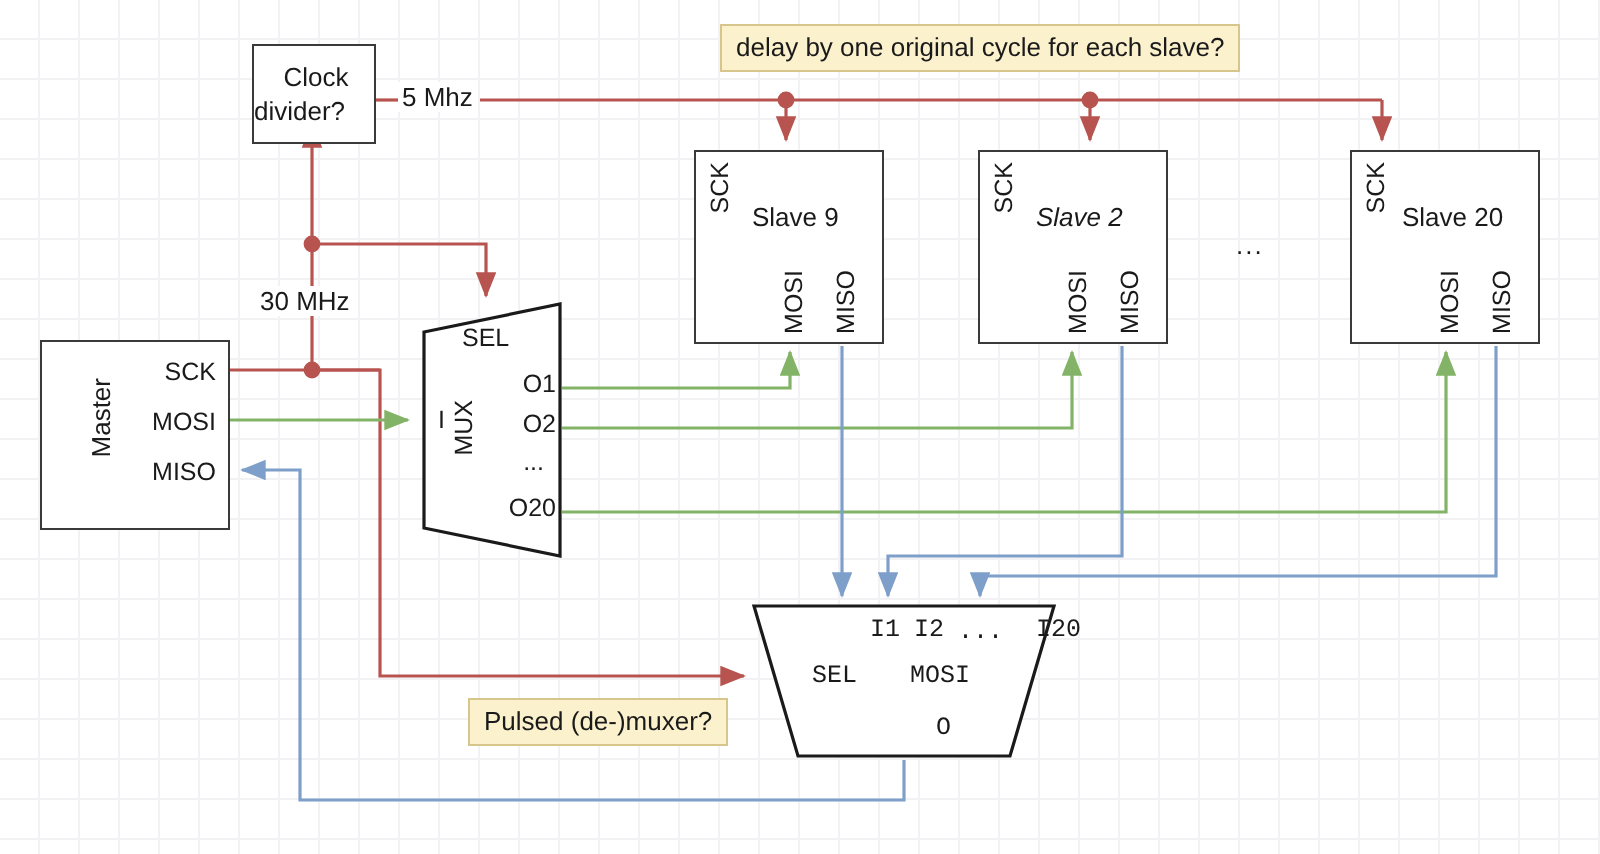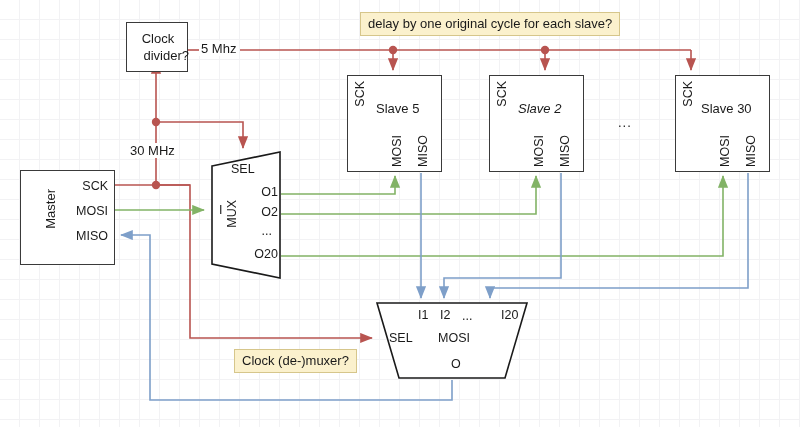--- a/index.html
+++ b/index.html
@@ -113,78 +113,78 @@
       <path d="M452,380 L452,400 L150,400 L150,235 L121,235" marker-end="url(#ar-blue)"></path>
     </g>
 
     <path d="M212,166 L280,152 L280,278 L212,264 Z" fill="#ffffff" stroke="#1a1a1a" stroke-width="1.6"></path>
 
     <path d="M377,303 L527,303 L505,378 L399,378 Z" fill="#ffffff" stroke="#1a1a1a" stroke-width="1.6"></path>
   </svg>
 
   <div class="box" style="left:126px;top:22px;width:62px;height:50px;">
     <div class="lbl f13" style="left:0;top:8px;width:62px;text-align:center;">Clock</div>
-    <div class="lbl f13" style="left:0;top:25px;width:62px;text-align:right;">divider?</div>
+    <div class="lbl f13" style="left:0;top:25px;width:62px;text-align:left;">divider?</div>
   </div>
 
   <div class="box" style="left:20px;top:170px;width:95px;height:95px;">
     <div class="lbl f13 vert" style="left:22px;top:18px;">Master</div>
     <div class="lbl f12b" style="right:6px;top:8px;">SCK</div>
     <div class="lbl f12b" style="right:6px;top:33px;">MOSI</div>
     <div class="lbl f12b" style="right:6px;top:58px;">MISO</div>
   </div>
 
   <div style="position:absolute;left:212px;top:152px;width:68px;height:126px;">
     <div class="lbl f12b" style="left:19px;top:10px;">SEL</div>
     <div class="lbl f12b vert" style="left:13px;top:48px;">MUX</div>
     <div class="lbl f12b" style="right:2px;top:33px;margin-left:39px;">O1</div>
     <div class="lbl f12b" style="right:2px;top:53px;">O2</div>
     <div class="lbl f12b" style="right:8px;top:72px;">...</div>
     <div class="lbl f12b" style="right:2px;top:95px;">O20</div>
   </div>
   <div class="lbl f12b" style="left:219px;top:203px;">I</div>
 
-  <div style="position:absolute;left:380px;top:303px;width:150px;height:75px;">
+  <div style="position:absolute;left:397px;top:303px;width:150px;height:75px;font-family:Liberation Mono, monospace;">
     <div class="lbl f12b" style="left:38px;top:5px;">I1</div>
     <div class="lbl f12b" style="left:60px;top:5px;">I2</div>
     <div class="lbl f12b" style="left:82px;top:6px;">...</div>
     <div class="lbl f12b" style="left:101px;top:5px;margin-left:20px;">I20</div>
     <div class="lbl f12b" style="left:9px;top:28px;">SEL</div>
     <div class="lbl f12b" style="left:58px;top:28px;">MOSI</div>
     <div class="lbl f12b" style="left:71px;top:54px;">O</div>
   </div>
 
   <div class="box" style="left:347px;top:75px;width:95px;height:97px;">
     <div class="lbl f12b vert" style="left:5px;top:5px;">SCK</div>
-    <div class="lbl f13" style="left:28px;top:25px;">Slave 5</div>
+    <div class="lbl f13" style="left:28px;top:25px;">Slave 9</div>
     <div class="lbl f12b vert" style="left:42px;bottom:4px;">MOSI</div>
     <div class="lbl f12b vert" style="left:68px;bottom:4px;">MISO</div>
   </div>
 
   <div class="box" style="left:489px;top:75px;width:95px;height:97px;">
     <div class="lbl f12b vert" style="left:5px;top:5px;">SCK</div>
     <div class="lbl f13" style="left:28px;top:25px;font-style:italic;">Slave 2</div>
     <div class="lbl f12b vert" style="left:42px;bottom:4px;">MOSI</div>
     <div class="lbl f12b vert" style="left:68px;bottom:4px;">MISO</div>
   </div>
 
   <div class="box" style="left:675px;top:75px;width:95px;height:97px;">
     <div class="lbl f12b vert" style="left:5px;top:5px;">SCK</div>
-    <div class="lbl f13" style="left:25px;top:25px;">Slave 30</div>
+    <div class="lbl f13" style="left:25px;top:25px;">Slave 20</div>
     <div class="lbl f12b vert" style="left:42px;bottom:4px;">MOSI</div>
     <div class="lbl f12b vert" style="left:68px;bottom:4px;">MISO</div>
   </div>
 
   <div class="lbl f13" style="left:618px;top:115px;letter-spacing:1px;">...</div>
 
   <div class="lbl f13" style="left:199px;top:41px;background:#fff;padding:0 2px;">5 Mhz</div>
 
   <div class="lbl f13" style="left:128px;top:143px;background:#fff;padding:0 2px;">30 MHz</div>
 
   <div class="note f13" style="left:334px;top:12px;margin-left:26px;">
     <span>delay by one original cycle for each slave?</span>
   </div>
 
   <div class="note f13" style="left:234px;top:349px;">
-    <span>Clock (de-)muxer?</span>
+    <span>Pulsed (de-)muxer?</span>
   </div>
 
 </div>
 
 </body></html>

